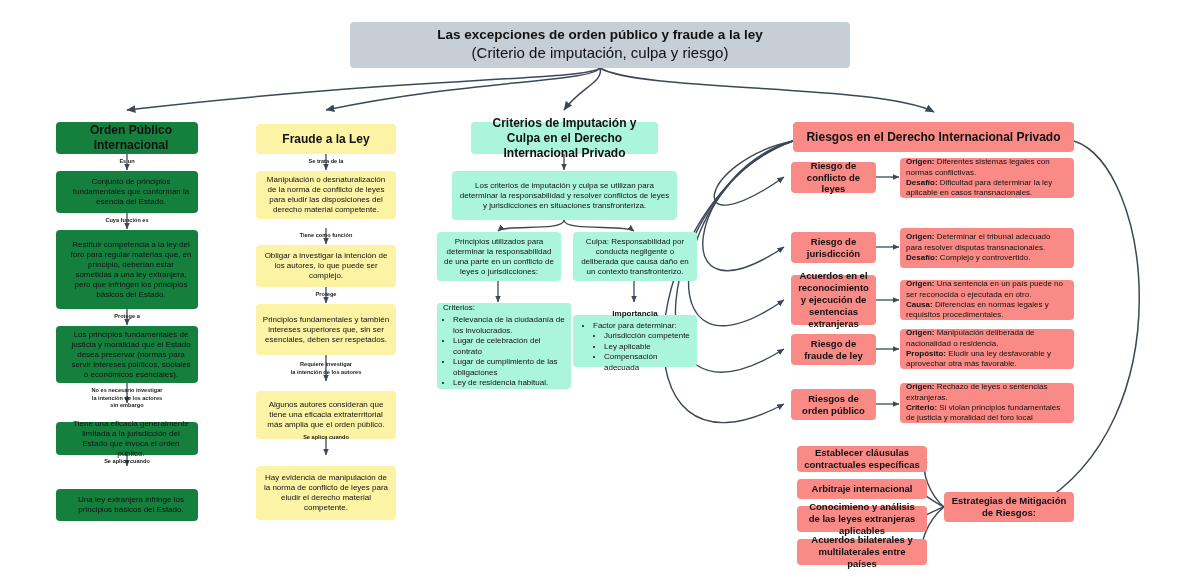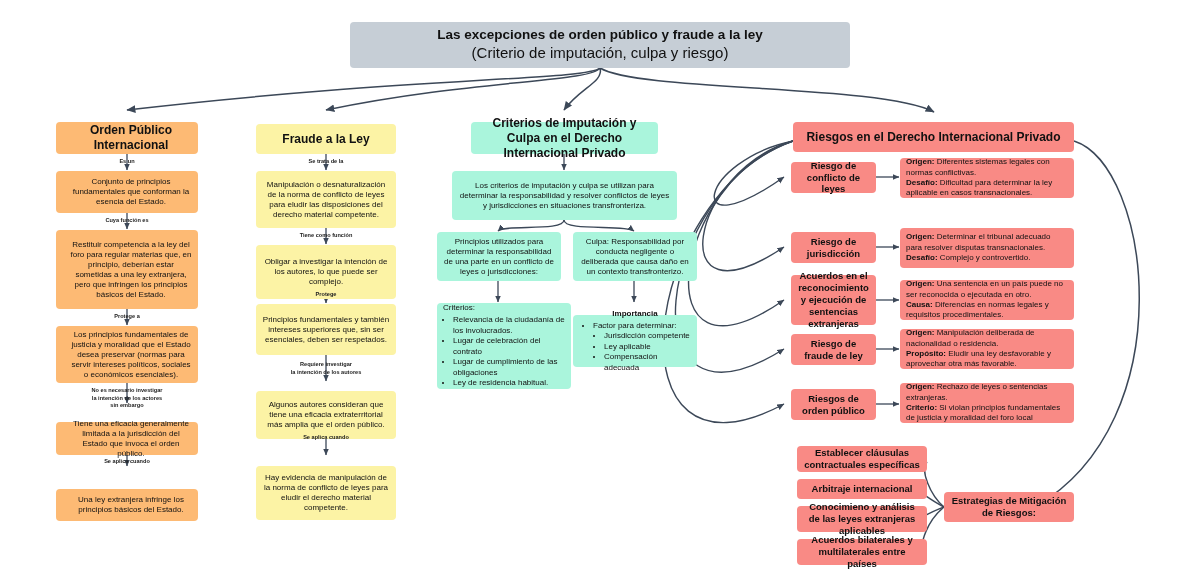--- a/index.html
+++ b/index.html
@@ -33,21 +33,21 @@
     padding:4px 6px;
     z-index:2;
   }
   .node.left{
     text-align:left;
     justify-content:flex-start;
   }
   .node .inner{width:100%;}
   .t-root{background:#c6ced6;font-weight:bold;font-size:13.5px;}
   .t-root .sub{font-weight:normal;font-size:15px;}
-  .blue{background:#fdba74;padding-left:14px;}
+  .blue{background:#15803d;padding-left:14px;}
   .yellow{background:#fcf3a5;}
   .mint{background:#aaf5dc;}
   .red{background:#f98a85;}
   .hdr{font-weight:bold;font-size:12px;}
   .hdr-sm{font-weight:bold;font-size:9.5px;}
   .body-t{font-size:8px;}
   .edge-label{
     position:absolute;
     font-size:5.6px;
     font-weight:bold;
@@ -190,26 +190,26 @@
 
   <div class="node blue body-t" style="left:56px;top:489px;width:142px;height:32px;">
     <span>Una ley extranjera infringe los principios básicos del Estado.</span>
   </div>
 
   <div class="node yellow hdr" style="left:256px;top:124px;width:140px;height:30px;">
     <span>Fraude a la Ley</span>
   </div>
   <div class="edge-label" style="left:276px;top:158px;width:100px;">Se trata de la</div>
 
-  <div class="node yellow body-t" style="left:256px;top:171px;width:140px;height:57px;align-items:center;">
+  <div class="node yellow body-t" style="left:256px;top:171px;width:140px;height:48px;align-items:center;">
     <span>Manipulación o desnaturalización de la norma de conflicto de leyes para eludir las disposiciones del derecho material competente.</span>
   </div>
   <div class="edge-label" style="left:276px;top:232px;width:100px;">Tiene como función</div>
 
-  <div class="node yellow body-t" style="left:256px;top:245px;width:140px;height:54px;">
+  <div class="node yellow body-t" style="left:256px;top:245px;width:140px;height:42px;">
     <span>Obligar a investigar la intención de los autores, lo que puede ser complejo.</span>
   </div>
   <div class="edge-label" style="left:276px;top:291px;width:100px;">Protege</div>
 
   <div class="node yellow body-t" style="left:256px;top:304px;width:140px;height:51px;">
     <span>Principios fundamentales y también intereses superiores que, sin ser esenciales, deben ser respetados.</span>
   </div>
   <div class="edge-label" style="left:266px;top:361px;width:120px;">Requiere investigar
 la intención de los autores</div>
 

